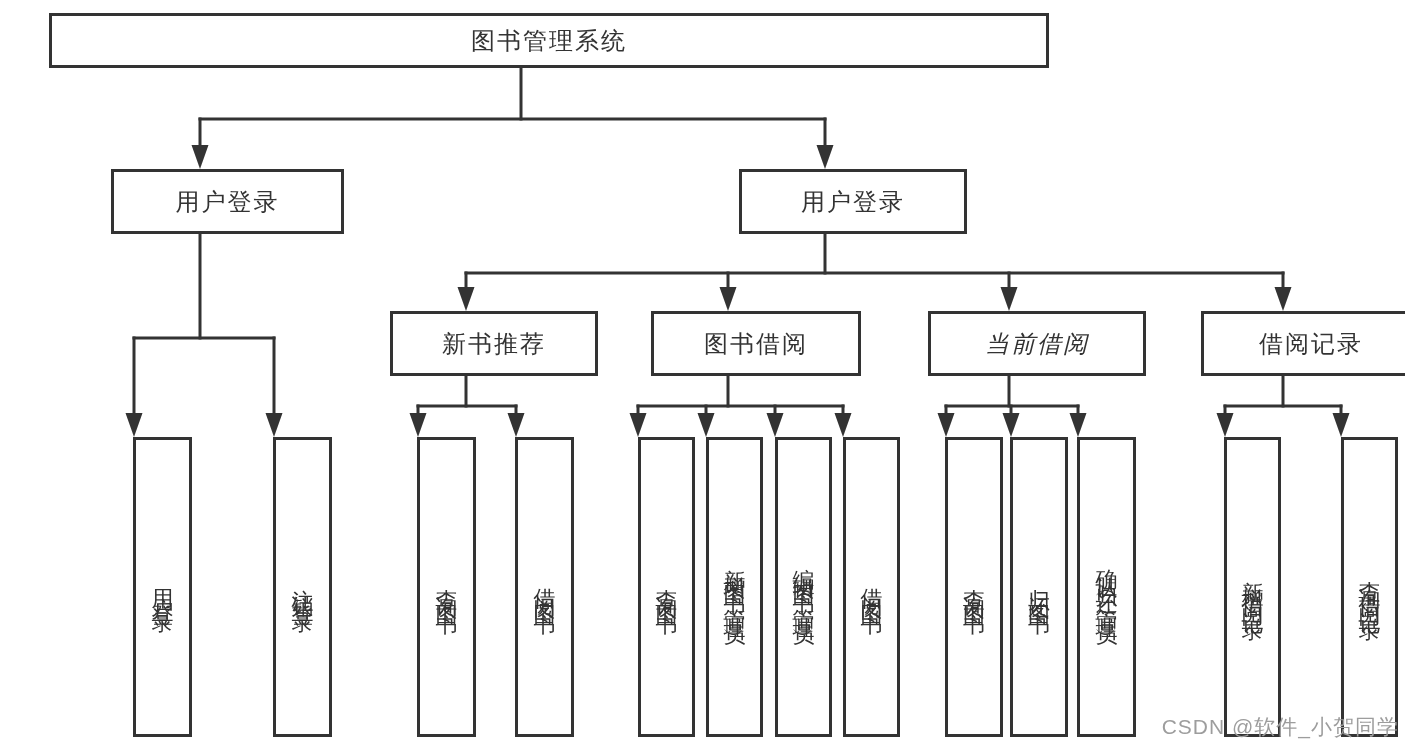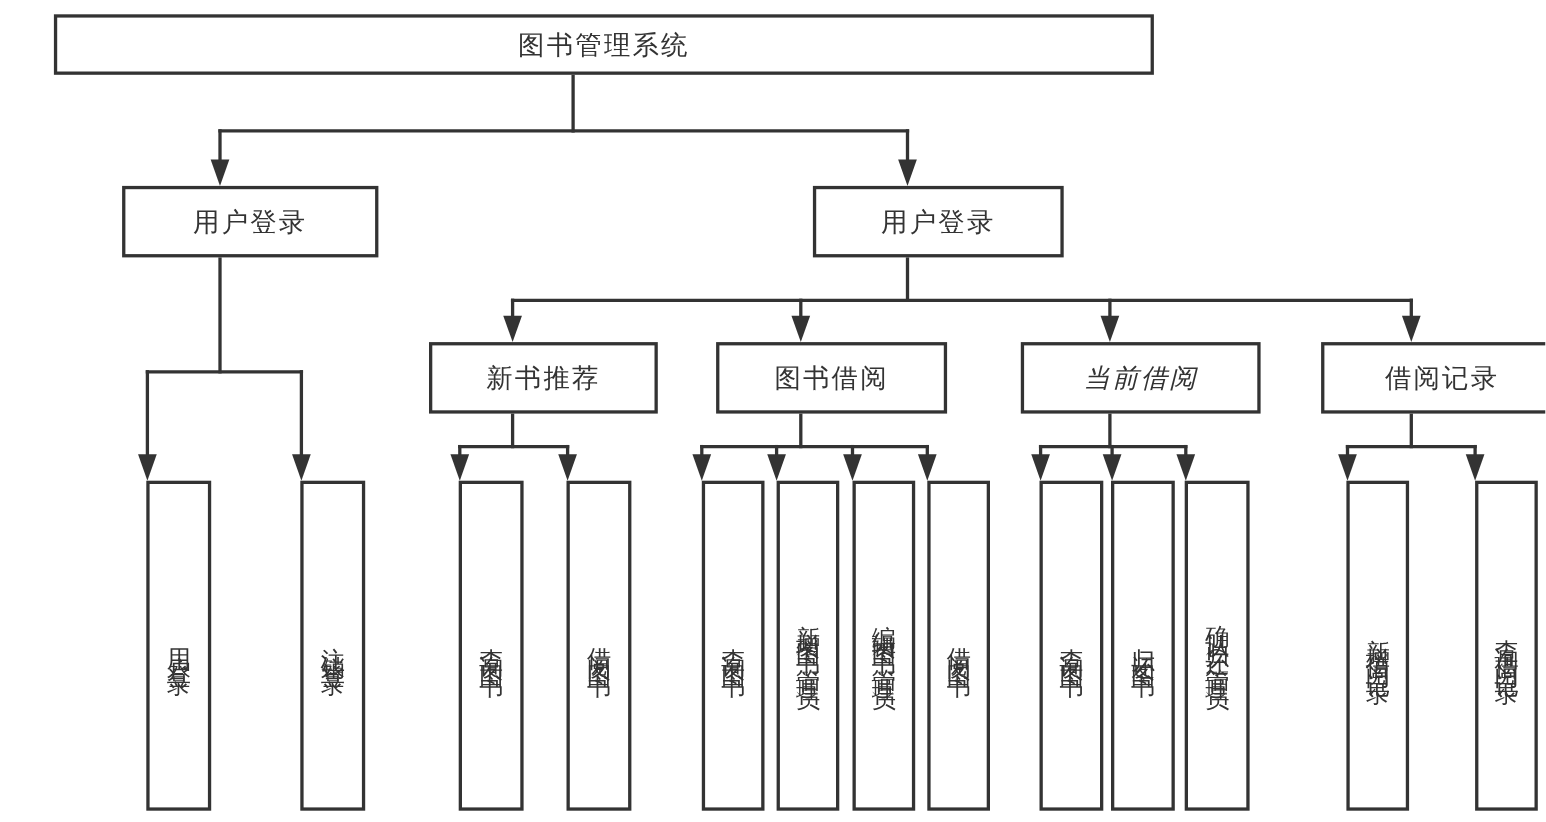--- a/index.html
+++ b/index.html
@@ -149,13 +149,14 @@
     <span class="vtxt">确认归还（管理员）</span>
   </div>
 
   <div class="box vbox" style="left:1196px;top:437px;width:57px;height:300px;">
     <span class="vtxt">新增借阅记录</span>
   </div>
   <div class="box vbox" style="left:1313px;top:437px;width:57px;height:300px;">
     <span class="vtxt">查询借阅记录</span>
   </div>
 
+  <div class="watermark">CSDN @软件_小贺同学</div>
 </div>
 
 </body></html>

